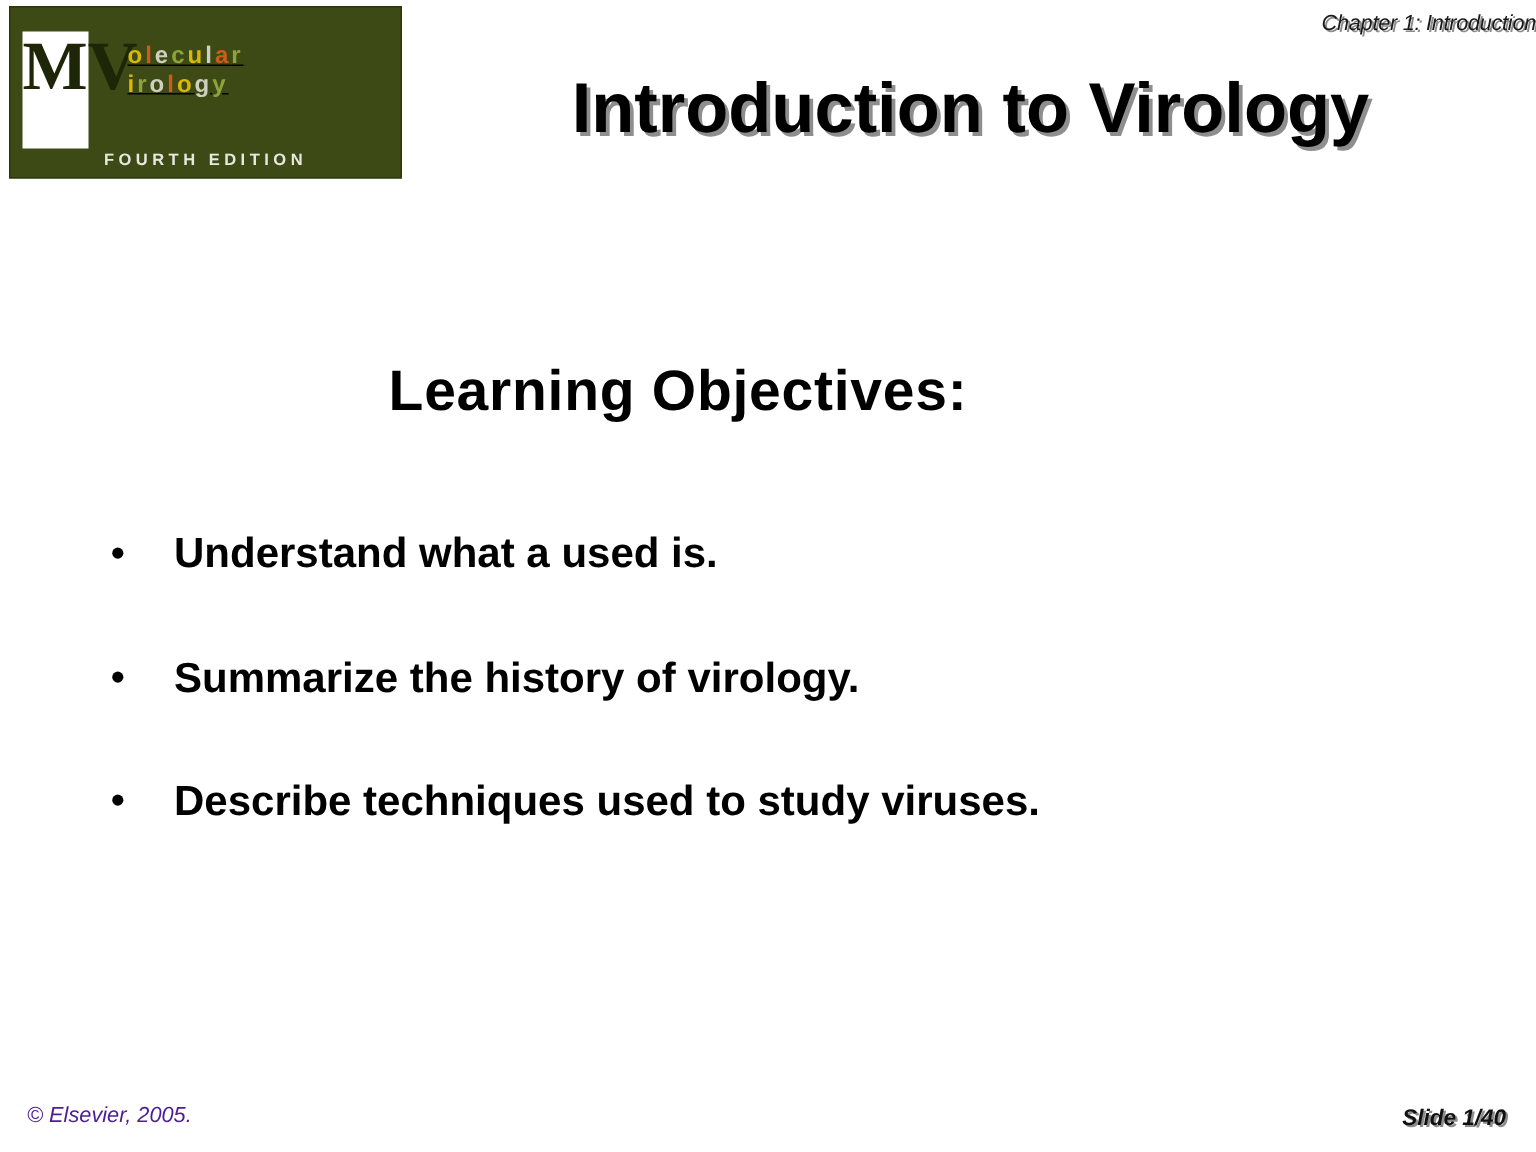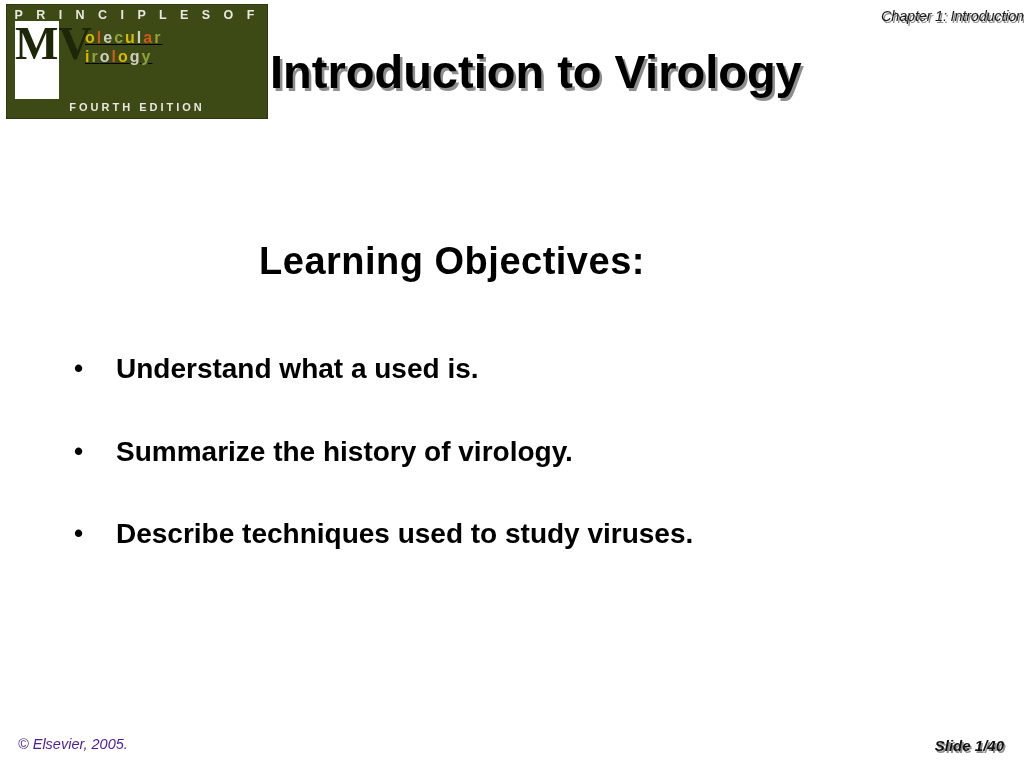--- a/index.html
+++ b/index.html
@@ -93,20 +93,21 @@
     font-style: italic;
     color: #1a1a1a;
     text-shadow: 1.5px 1.5px 0 rgba(120,120,120,0.85);
     letter-spacing: -0.2px;
   }
   #slide-title {
     position: absolute;
     top: 44px;
     left: 270px;
     width: 754px;
+    text-align: center;
     font-size: 47px;
     font-weight: bold;
     color: #000000;
     text-shadow: 2.5px 2.5px 0 rgba(130,130,130,0.9);
     white-space: nowrap;
   }
 
   
   #objectives-heading {
     position: absolute;
@@ -160,21 +161,20 @@
     font-style: italic;
     color: #111111;
     text-shadow: 1.5px 1.5px 0 rgba(120,120,120,0.85);
     text-align: right;
   }
 </style>
 </head>
 <body>
 
 <div id="logo">
-  <div class="logo-top">P R I N C I P L E S   O F</div>
   <div class="logo-mv">MV</div>
   <div class="word word-mol">
     <span class="c0">o</span><span class="c1">l</span><span class="c2">e</span><span class="c3">c</span><span class="c0">u</span><span class="c2">l</span><span class="c1">a</span><span class="c3">r</span>
   </div>
   <div class="word word-vir">
     <span class="c0">i</span><span class="c3">r</span><span class="c2">o</span><span class="c1">l</span><span class="c0">o</span><span class="c2">g</span><span class="c3">y</span>
   </div>
   <div class="logo-bottom">FOURTH EDITION</div>
 </div>
 

